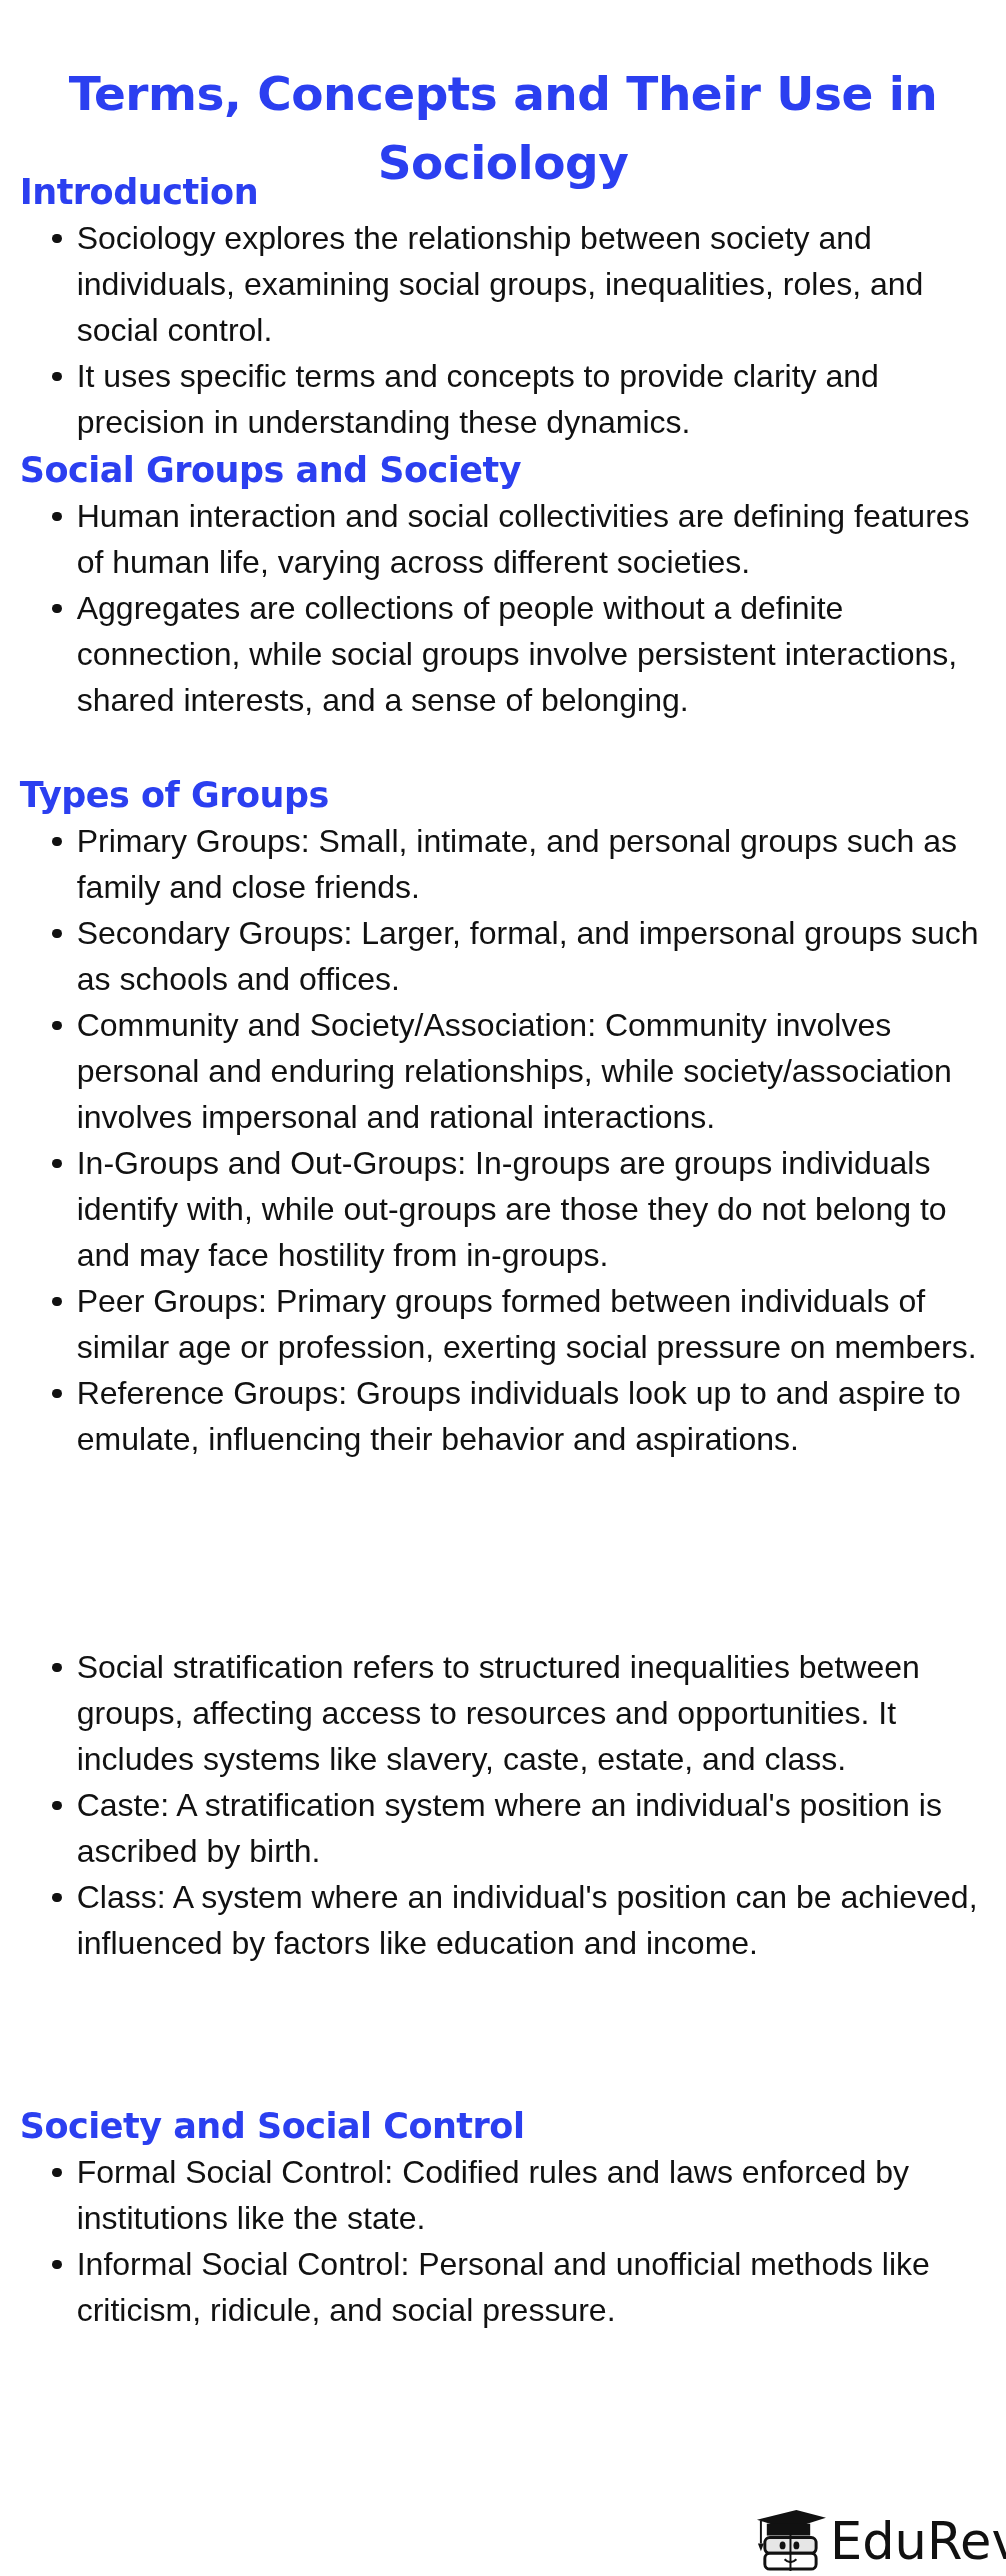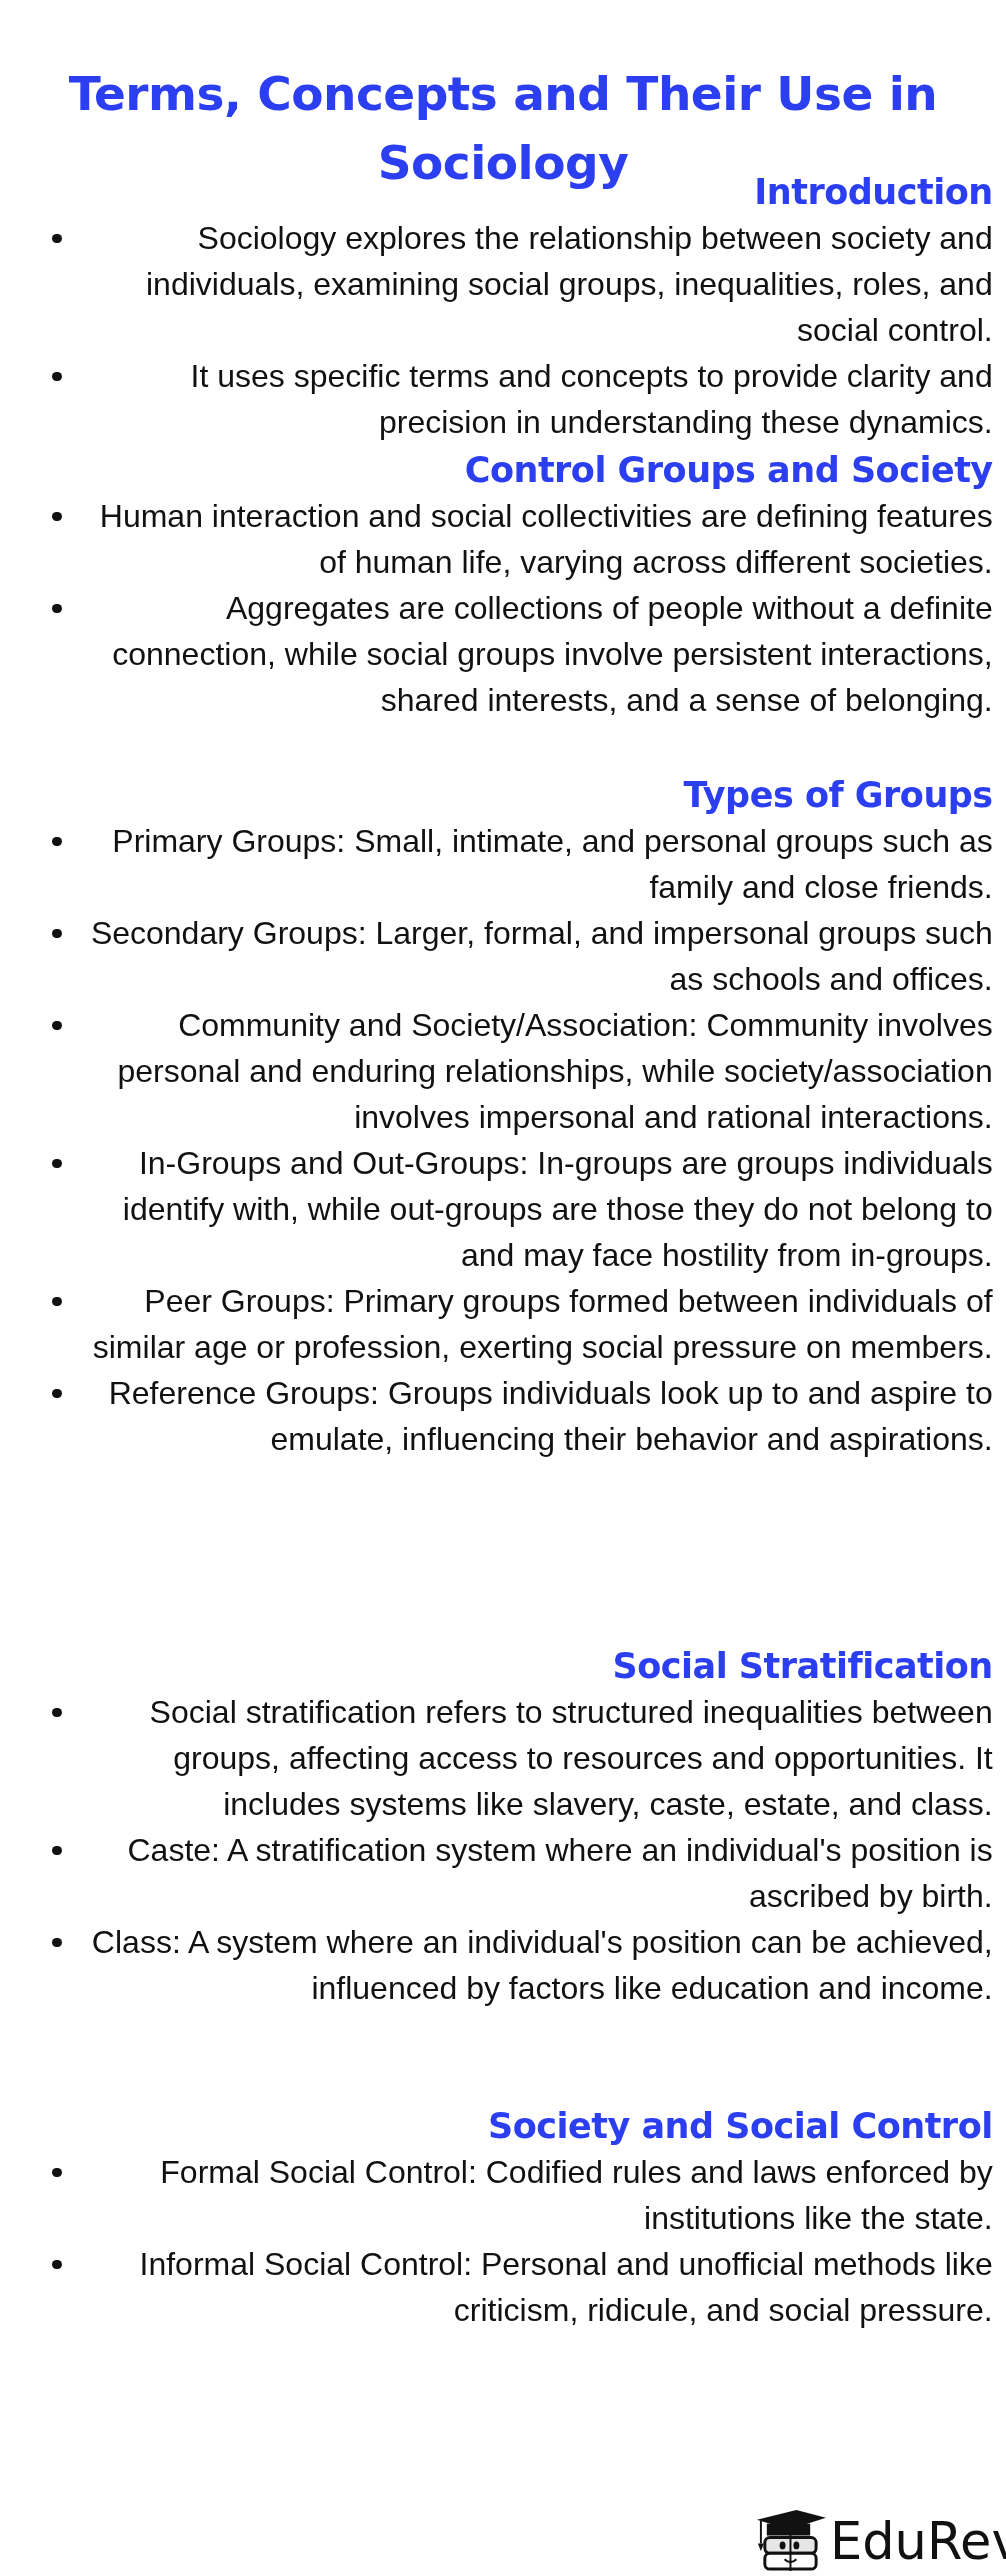--- a/index.html
+++ b/index.html
@@ -2,21 +2,21 @@
 <html><head>
 <meta charset="utf-8">
 <style>
   html, body { margin: 0; padding: 0; background: #ffffff; }
   body { width: 1006px; height: 2576px; position: relative; overflow: hidden;
          font-family: "Liberation Sans", "DejaVu Sans", sans-serif; color: #111111; }
   .title { position: absolute; left: 0; top: 27.5px; width: 1006px; text-align: center;
            font-family: "DejaVu Sans", sans-serif; font-weight: bold; font-size: 47px;
            line-height: 69px; color: #2b3ff0; letter-spacing: -0.5px; }
   .title span { display: block; }
-  .section { position: absolute; left: 19.7px; width: 973px; text-align: right; }
+  .section { position: absolute; left: 19.7px; width: 973px; }
   .heading { font-family: "DejaVu Sans", sans-serif; font-weight: bold; font-size: 35px;
              line-height: 45px; color: #2b3ff0; margin: 0; letter-spacing: -0.5px; }
   ul { list-style: none; margin: 0; padding: 0 0 0 57px; }
   li { position: relative; font-size: 32px; line-height: 46px; color: #111; }
   li::before { content: ""; position: absolute; left: -24.6px; top: 18.7px; width: 9.8px; height: 9.8px;
                border-radius: 50%; background: #111; }
   .term { font-weight: normal; }
   .logo { position: absolute; left: 749px; top: 2504px; width: 254px; height: 69px; }
   .logo-text { position: absolute; left: 81px; top: 9.8px; font-size: 51px; line-height: 55px;
                color: #111; font-family: "DejaVu Sans", sans-serif; }
@@ -31,41 +31,40 @@
 
 <div class="section" style="top:170px">
   <h2 class="heading">Introduction</h2>
   <ul>
     <li><span>Sociology explores the relationship between society and individuals, examining social groups, inequalities, roles, and social control.</span></li>
     <li><span>It uses specific terms and concepts to provide clarity and precision in understanding these dynamics.</span></li>
   </ul>
 </div>
 
 <div class="section" style="top:448px">
-  <h2 class="heading">Control Groups and Society</h2>
+  <h2 class="heading">Social Groups and Society</h2>
   <ul>
     <li><span>Human interaction and social collectivities are defining features of human life, varying across different societies.</span></li>
     <li><span>Aggregates are collections of people without a definite connection, while social groups involve persistent interactions, shared interests, and a sense of belonging.</span></li>
   </ul>
 </div>
 
 <div class="section" style="top:773px">
   <h2 class="heading">Types of Groups</h2>
   <ul>
     <li><span class="term">Primary Groups:</span><span> Small, intimate, and personal groups such as family and close friends.</span></li>
     <li><span class="term">Secondary Groups:</span><span> Larger, formal, and impersonal groups such as schools and offices.</span></li>
     <li><span class="term">Community and Society/Association:</span><span> Community involves personal and enduring relationships, while society/association involves impersonal and rational interactions.</span></li>
     <li><span class="term">In-Groups and Out-Groups:</span><span> In-groups are groups individuals identify with, while out-groups are those they do not belong to and may face hostility from in-groups.</span></li>
     <li><span class="term">Peer Groups:</span><span> Primary groups formed between individuals of similar age or profession, exerting social pressure on members.</span></li>
     <li><span class="term">Reference Groups:</span><span> Groups individuals look up to and aspire to emulate, influencing their behavior and aspirations.</span></li>
   </ul>
 </div>
 
 <div class="section" style="top:1644px">
-  <h2 class="heading">Social Stratification</h2>
   <ul>
     <li><span>Social stratification refers to structured inequalities between groups, affecting access to resources and opportunities. It includes systems like slavery, caste, estate, and class.</span></li>
     <li><span class="term">Caste:</span><span> A stratification system where an individual's position is ascribed by birth.</span></li>
     <li><span class="term">Class:</span><span> A system where an individual's position can be achieved, influenced by factors like education and income.</span></li>
   </ul>
 </div>
 
 <div class="section" style="top:2104px">
   <h2 class="heading">Society and Social Control</h2>
   <ul>

